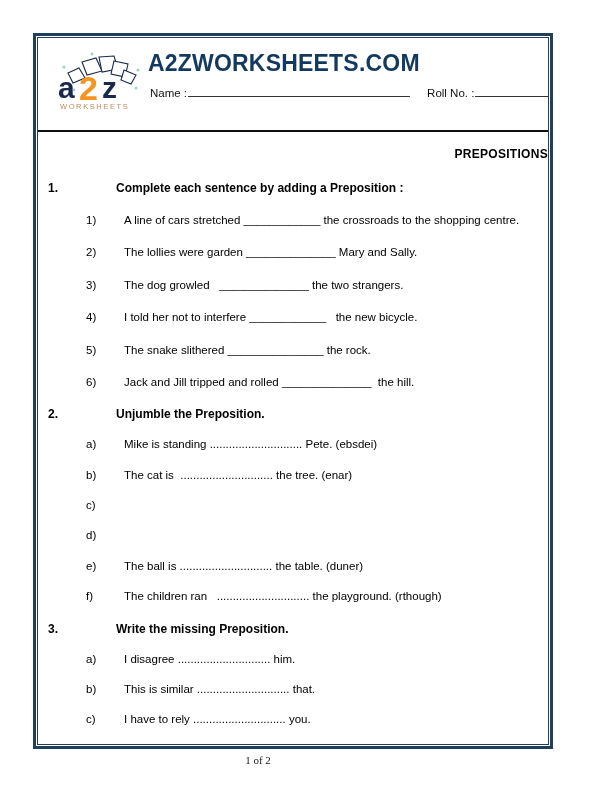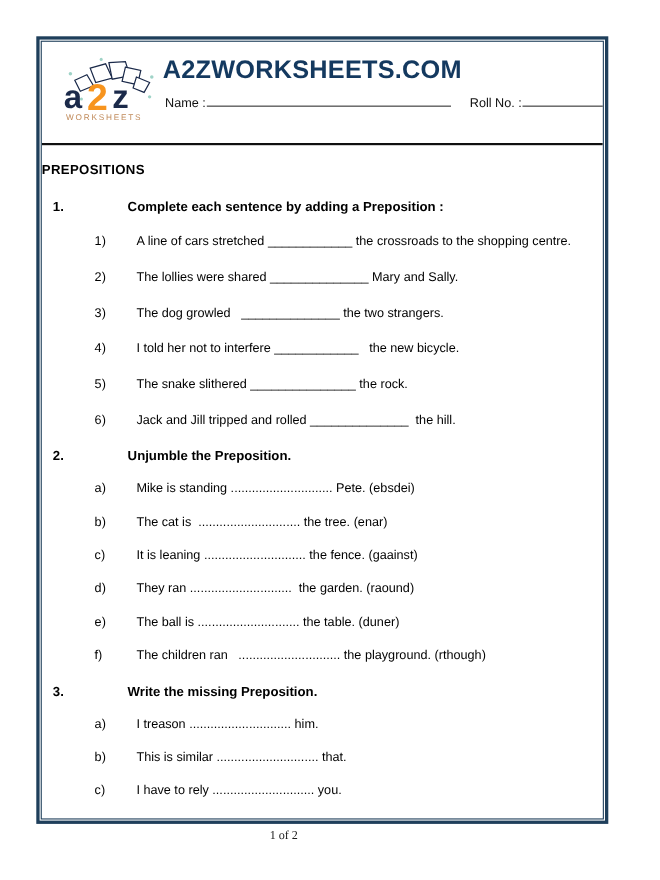--- a/index.html
+++ b/index.html
@@ -108,21 +108,21 @@
   .gap-sm { display: inline-block; width: 16px; }
   .gap-md { display: inline-block; width: 22px; }
 
   
   .body {
     position: relative;
     padding: 0;
   }
 
   .doc-title {
-    text-align: left;
+    text-align: right;
     font-size: 12px;
     font-weight: bold;
     margin-top: 15px;
     letter-spacing: 0.3px;
   }
 
   .section-head {
     display: flex;
     font-size: 12px;
     font-weight: bold;
@@ -229,21 +229,21 @@
           <span class="section-num">1.</span>
           <span class="section-text">Complete each sentence by adding a Preposition :</span>
         </div>
         <div class="items">
           <div class="item">
             <span class="item-marker">1)</span>
             <span class="item-text">A line of cars stretched ____________ the crossroads to the shopping centre.</span>
           </div>
           <div class="item">
             <span class="item-marker">2)</span>
-            <span class="item-text">The lollies were shared ______________ Mary and Sally.</span>
+            <span class="item-text">The lollies were garden ______________ Mary and Sally.</span>
           </div>
           <div class="item">
             <span class="item-marker">3)</span>
             <span class="item-text">The dog growled   ______________ the two strangers.</span>
           </div>
           <div class="item">
             <span class="item-marker">4)</span>
             <span class="item-text">I told her not to interfere ____________   the new bicycle.</span>
           </div>
           <div class="item">
@@ -266,46 +266,44 @@
           <div class="item">
             <span class="item-marker">a)</span>
             <span class="item-text">Mike is standing ............................. Pete. (ebsdei)</span>
           </div>
           <div class="item">
             <span class="item-marker">b)</span>
             <span class="item-text">The cat is  ............................. the tree. (enar)</span>
           </div>
           <div class="item">
             <span class="item-marker">c)</span>
-            <span class="item-text">It is leaning ............................. the fence. (gaainst)</span>
           </div>
           <div class="item">
             <span class="item-marker">d)</span>
-            <span class="item-text">They ran .............................  the garden. (raound)</span>
           </div>
           <div class="item">
             <span class="item-marker">e)</span>
             <span class="item-text">The ball is ............................. the table. (duner)</span>
           </div>
           <div class="item">
             <span class="item-marker">f)</span>
             <span class="item-text">The children ran   ............................. the playground. (rthough)</span>
           </div>
         </div>
       </div>
 
       <div class="section s3">
         <div class="section-head">
           <span class="section-num">3.</span>
           <span class="section-text">Write the missing Preposition.</span>
         </div>
         <div class="items">
           <div class="item">
             <span class="item-marker">a)</span>
-            <span class="item-text">I treason ............................. him.</span>
+            <span class="item-text">I disagree ............................. him.</span>
           </div>
           <div class="item">
             <span class="item-marker">b)</span>
             <span class="item-text">This is similar ............................. that.</span>
           </div>
           <div class="item">
             <span class="item-marker">c)</span>
             <span class="item-text">I have to rely ............................. you.</span>
           </div>
           <div class="item">

